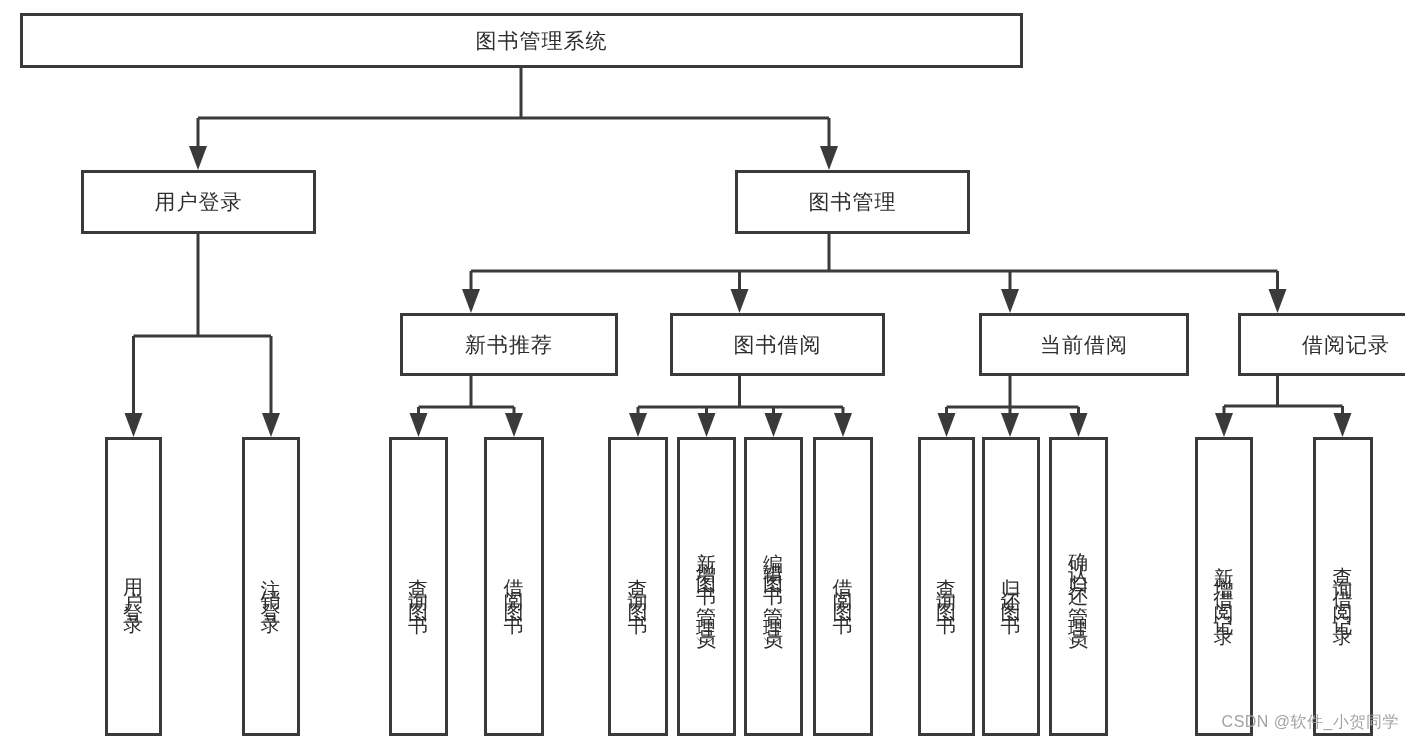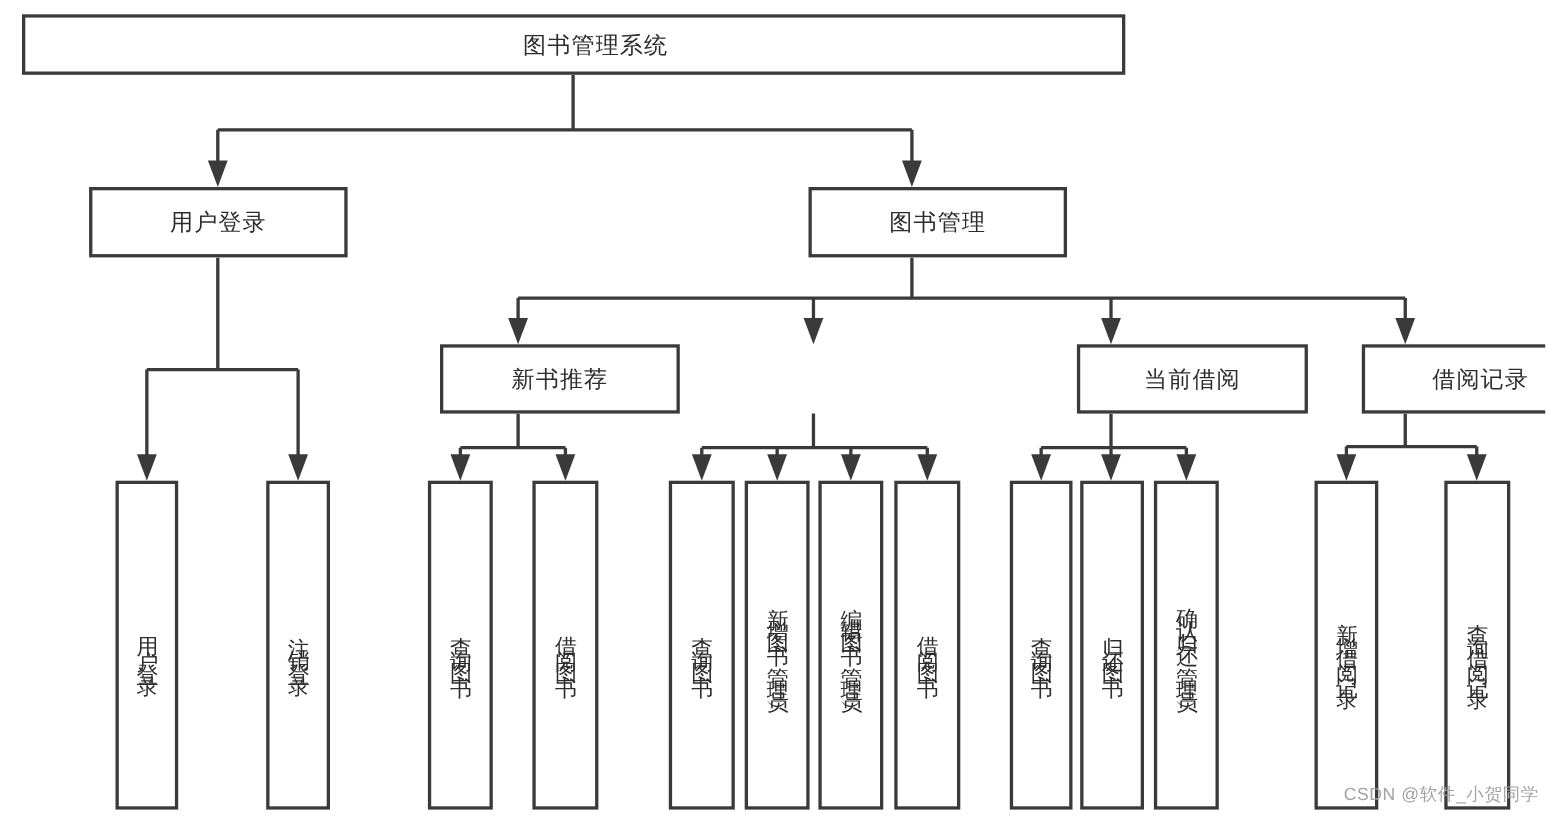--- a/index.html
+++ b/index.html
@@ -108,20 +108,23 @@
   <div class="node hnode l2a">
     <span>用户登录</span>
   </div>
   <div class="node hnode l2b">
     <span>图书管理</span>
   </div>
 
   <div class="node hnode l3" style="left:362px;width:218px">
     <span>新书推荐</span>
   </div>
+  <div class="node hnode l3" style="left:632px;width:215px">
+    <span>图书借阅</span>
+  </div>
   <div class="node hnode l3" style="left:941px;width:210px">
     <span>当前借阅</span>
   </div>
   <div class="node hnode l3" style="left:1200px;width:216px">
     <span>借阅记录</span>
   </div>
 
   <div class="node leaf" style="left:105px;width:57px">
     <span class="vtext">用户登录</span>
   </div>

